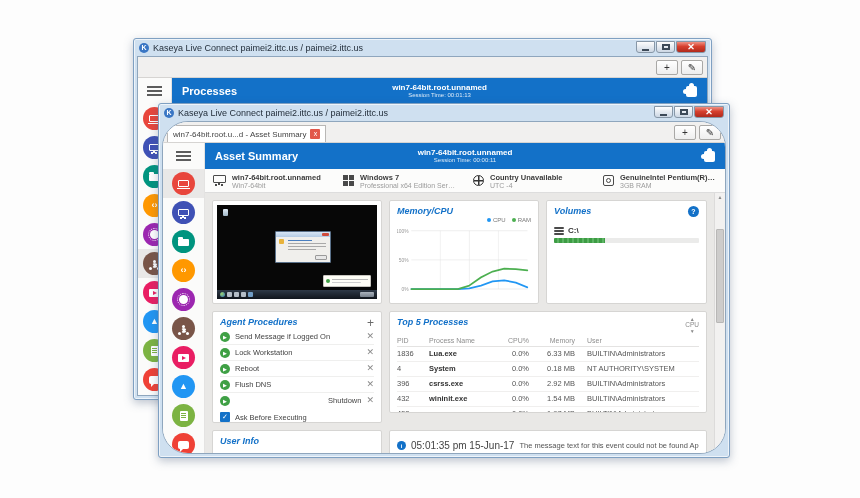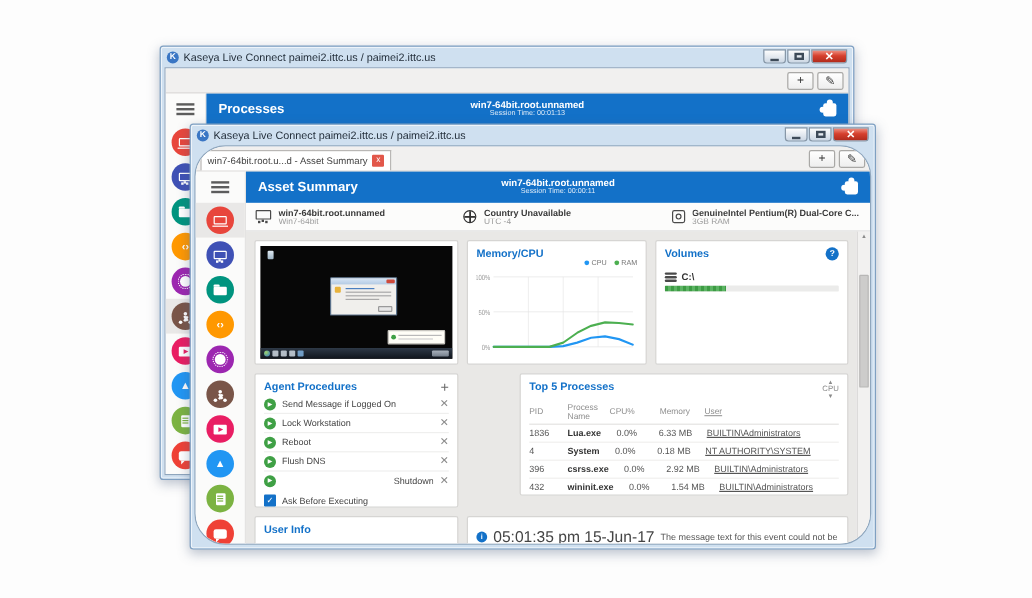--- a/index.html
+++ b/index.html
@@ -90,21 +90,21 @@
   .ii-globe { width:11px; height:11px; border:1.5px solid #333; border-radius:50%; background:
       linear-gradient(#333,#333) 50% 50%/9px 1.5px no-repeat, linear-gradient(#333,#333) 50% 50%/1.5px 9px no-repeat; }
   .ii-cpu { width:11px; height:11px; border:1.5px solid #4a4a4a; border-radius:2px; }
   .ii-cpu::after { content:""; position:absolute; inset:2px; border:1px solid #4a4a4a; border-radius:50%; }
 
   
   .contentwrap { flex:1; display:flex; min-height:0; }
   .content { flex:1; background:#e9e8e6; padding:7px; display:grid; grid-template-columns:170px 150px 1fr; gap:7px;
              grid-auto-rows:min-content; overflow:hidden; min-width:0; }
   .card { background:#fff; border:1px solid #d6d5d3; border-radius:2px; padding:5px 7px; min-width:0; }
-  .card-title { color:#1371c8; font-size:9px; font-weight:bold; }
+  .card-title { color:#1371c8; font-size:9px; font-weight:bold;font-style:italic; }
   .card-head { display:flex; align-items:flex-start; }
 
   .vscroll { width:11px; background:#f2f1f0; border-left:1px solid #dcdbda; position:relative; flex:0 0 auto; }
   .vthumb { position:absolute; left:1px; right:1px; top:14%; height:36%; background:#cdcccb; border:1px solid #b8b7b6; border-radius:1px; }
   .varrow { position:absolute; left:0; right:0; text-align:center; font-size:5px; color:#8a8a8a; }
 
   
   .thumbcard { padding:4px; height:104px; }
   .thumb { position:relative; width:100%; height:100%; background:#070707; overflow:hidden; }
   .t-recycle { position:absolute; top:4px; left:6px; width:5px; height:7px; background:linear-gradient(#dfeaf2,#9fb5c5); border-radius:1px; }
@@ -144,41 +144,41 @@
   .plus { margin-left:auto; font-size:12px; color:#6a6a6a; line-height:1; }
   .ap-row { display:flex; align-items:center; gap:5px; padding:2.5px 0; border-bottom:1px solid #efefee; }
   .playbtn { width:10px; height:10px; border-radius:50%; background:#3fa045; color:#fff; font-size:5px; display:flex; align-items:center; justify-content:center; flex:0 0 auto; }
   .ap-label { font-size:7.5px; color:#444; flex:1; white-space:nowrap; overflow:hidden; }
   .xbtn { color:#8a8a8a; font-size:9px; line-height:1; }
   .ap-check { display:flex; align-items:center; gap:5px; padding-top:4px; }
   .checkbox { width:10px; height:10px; background:#1371c8; border-radius:1px; color:#fff; font-size:7px; display:flex; align-items:center; justify-content:center; }
   .ap-checklabel { font-size:7.5px; color:#444; }
 
   
-  .top5card { grid-column:2 / span 2; height:102px; overflow:hidden;margin-left:44px; }
+  .top5card { grid-column:2 / span 2; height:102px; overflow:hidden; }
   .sortctl { margin-left:auto; display:flex; flex-direction:column; align-items:center; color:#8a8a8a; font-size:6.5px; line-height:1; }
   .sortctl .car { font-size:5px; }
   .ptable { width:100%; margin-top:2px; }
   .prow { display:grid; grid-template-columns:32px 1fr 36px 46px 118px; align-items:center; padding:2.5px 0; border-bottom:1px solid #f0efee; font-size:7.5px; color:#555; }
   .prow.phead { color:#8e8e8e; font-size:7px; border-bottom:1px solid #e4e3e2; padding:1px 0 2px; }
   .prow .pname { font-weight:bold; color:#333; }
   .prow .num { text-align:right; padding-right:6px; }
-  .prow .puser { padding-left:6px; white-space:nowrap; overflow:hidden;text-decoration:underline; }
+  .prow .puser { padding-left:6px; white-space:nowrap; overflow:hidden; }
 
   
   .ui-row { display:flex; gap:8px; margin-top:6px; font-size:7.5px; }
   .ui-label { color:#9a9a9a; width:54px; flex:0 0 auto; }
   .ui-value { color:#333; font-weight:bold; }
 
   
   .evcard { grid-column:2 / span 2; }
   .ev-row { display:flex; align-items:center; gap:5px; padding:4px 0 3px; border-bottom:1px solid #f0efee; }
   .ev-ic { width:9px; height:9px; border-radius:50%; background:#1371c8; color:#fff; font-size:6px; font-weight:bold;
            display:flex; align-items:center; justify-content:center; flex:0 0 auto; }
-  .ev-time { font-size:13px; color:#444; white-space:nowrap; flex:0 0 auto; }
+  .ev-time { font-size:10px; color:#444; white-space:nowrap; flex:0 0 auto; }
   .ev-text { font-size:7.5px; color:#555; white-space:nowrap; overflow:hidden; }
 
   
   #back-window { left:133px; top:38px; width:579px; height:362px; z-index:1; }
   #back-window .backcontent { flex:1; background:#fff; position:relative; }
   .funnel { position:absolute; right:14px; top:2px; width:12px; display:flex; flex-direction:column; align-items:center; }
   .funnel .fline { width:9px; height:2px; background:#9aa0a6; margin-bottom:1px; }
   .funnel .fcone { width:0; height:0; border-left:6px solid transparent; border-right:6px solid transparent; border-top:6px solid #1371c8; }
   .funnel .fstem { width:2px; height:4px; background:#1371c8; }
 
@@ -385,20 +385,32 @@
 
         <div class="infobar">
           <div class="info-cell">
             <span class="ii ii-monitor"></span>
             <span class="info-texts">
               <div class="info-title">win7-64bit.root.unnamed</div>
               <div class="info-sub">Win7-64bit</div>
             </span>
           </div>
           <div class="info-cell">
+            <span class="ii ii-windows">
+                <i></i>
+                <i></i>
+                <i></i>
+                <i></i>
+              </span>
+            <span class="info-texts">
+              <div class="info-title">Windows 7</div>
+              <div class="info-sub">Professional x64 Edition Service Pac...</div>
+            </span>
+          </div>
+          <div class="info-cell">
             <span class="ii ii-globe"></span>
             <span class="info-texts">
               <div class="info-title">Country Unavailable</div>
               <div class="info-sub">UTC -4</div>
             </span>
           </div>
           <div class="info-cell">
             <span class="ii ii-cpu"></span>
             <span class="info-texts">
               <div class="info-title">GenuineIntel Pentium(R) Dual-Core C...</div>

